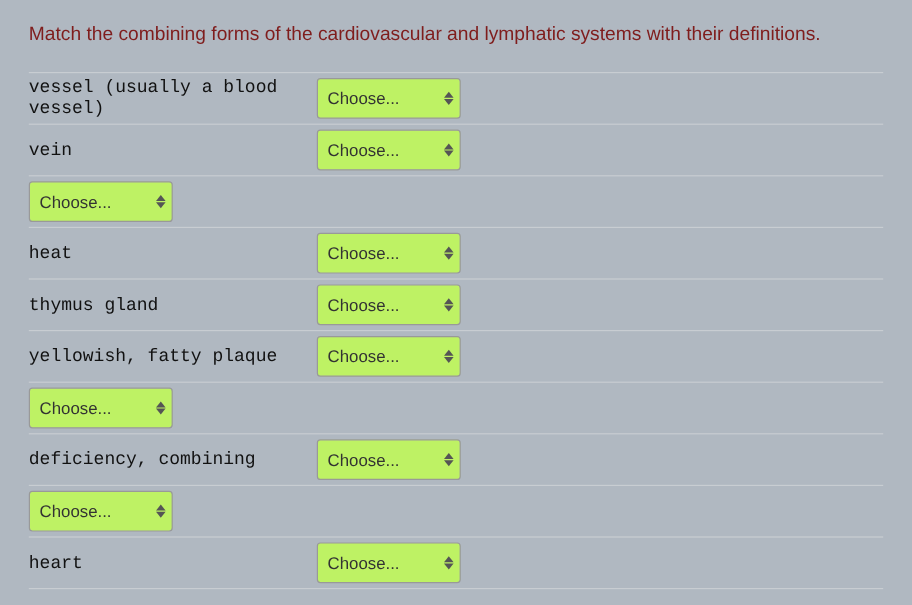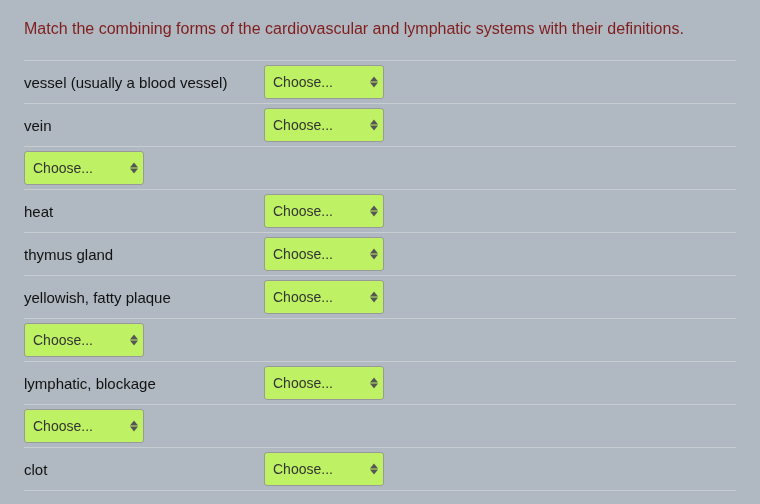--- a/index.html
+++ b/index.html
@@ -46,20 +46,21 @@
     .match-row:first-child {
       border-top: 1px solid #c8cdd2;
     }
 
     .term-label {
       width: 240px;
       font-size: 15px;
       color: #111;
       padding-right: 10px;
       flex-shrink: 0;
+      font-family: Liberation Mono, monospace;
     }
 
     .select-wrapper {
       position: relative;
       display: inline-flex;
       align-items: center;
     }
 
     select {
       appearance: none;
@@ -173,40 +174,40 @@
       <div class="match-row">
         <div class="select-wrapper">
           <select><option value="">Choose...</option><option value="angi/o">angi/o</option><option value="ven/o">ven/o</option><option value="thromb/o">thromb/o</option><option value="therm/o">therm/o</option><option value="thym/o">thym/o</option><option value="ather/o">ather/o</option><option value="atri/o">atri/o</option><option value="isch/o">isch/o</option><option value="cardi/o">cardi/o</option><option value="son/o">son/o</option></select>
           <div class="select-arrow">
             <div class="arrow-up"></div>
             <div class="arrow-down"></div>
           </div>
         </div>
       </div>
       <div class="match-row">
-        <span class="term-label">lymphatic, blockage</span>
-        <div class="select-wrapper">
-          <select><option value="">Choose...</option><option value="angi/o">angi/o</option><option value="ven/o">ven/o</option><option value="thromb/o">thromb/o</option><option value="therm/o">therm/o</option><option value="thym/o">thym/o</option><option value="ather/o">ather/o</option><option value="atri/o">atri/o</option><option value="isch/o">isch/o</option><option value="cardi/o">cardi/o</option><option value="son/o">son/o</option></select>
-          <div class="select-arrow">
-            <div class="arrow-up"></div>
-            <div class="arrow-down"></div>
-          </div>
-        </div>
-      </div>
-      <div class="match-row">
-        <div class="select-wrapper">
-          <select><option value="">Choose...</option><option value="angi/o">angi/o</option><option value="ven/o">ven/o</option><option value="thromb/o">thromb/o</option><option value="therm/o">therm/o</option><option value="thym/o">thym/o</option><option value="ather/o">ather/o</option><option value="atri/o">atri/o</option><option value="isch/o">isch/o</option><option value="cardi/o">cardi/o</option><option value="son/o">son/o</option></select>
-          <div class="select-arrow">
-            <div class="arrow-up"></div>
-            <div class="arrow-down"></div>
-          </div>
-        </div>
-      </div>
-      <div class="match-row">
-        <span class="term-label">clot</span>
+        <span class="term-label">deficiency, combining</span>
+        <div class="select-wrapper">
+          <select><option value="">Choose...</option><option value="angi/o">angi/o</option><option value="ven/o">ven/o</option><option value="thromb/o">thromb/o</option><option value="therm/o">therm/o</option><option value="thym/o">thym/o</option><option value="ather/o">ather/o</option><option value="atri/o">atri/o</option><option value="isch/o">isch/o</option><option value="cardi/o">cardi/o</option><option value="son/o">son/o</option></select>
+          <div class="select-arrow">
+            <div class="arrow-up"></div>
+            <div class="arrow-down"></div>
+          </div>
+        </div>
+      </div>
+      <div class="match-row">
+        <div class="select-wrapper">
+          <select><option value="">Choose...</option><option value="angi/o">angi/o</option><option value="ven/o">ven/o</option><option value="thromb/o">thromb/o</option><option value="therm/o">therm/o</option><option value="thym/o">thym/o</option><option value="ather/o">ather/o</option><option value="atri/o">atri/o</option><option value="isch/o">isch/o</option><option value="cardi/o">cardi/o</option><option value="son/o">son/o</option></select>
+          <div class="select-arrow">
+            <div class="arrow-up"></div>
+            <div class="arrow-down"></div>
+          </div>
+        </div>
+      </div>
+      <div class="match-row">
+        <span class="term-label">heart</span>
         <div class="select-wrapper">
           <select><option value="">Choose...</option><option value="angi/o">angi/o</option><option value="ven/o">ven/o</option><option value="thromb/o">thromb/o</option><option value="therm/o">therm/o</option><option value="thym/o">thym/o</option><option value="ather/o">ather/o</option><option value="atri/o">atri/o</option><option value="isch/o">isch/o</option><option value="cardi/o">cardi/o</option><option value="son/o">son/o</option></select>
           <div class="select-arrow">
             <div class="arrow-up"></div>
             <div class="arrow-down"></div>
           </div>
         </div>
       </div>
     </div>
 </div>

